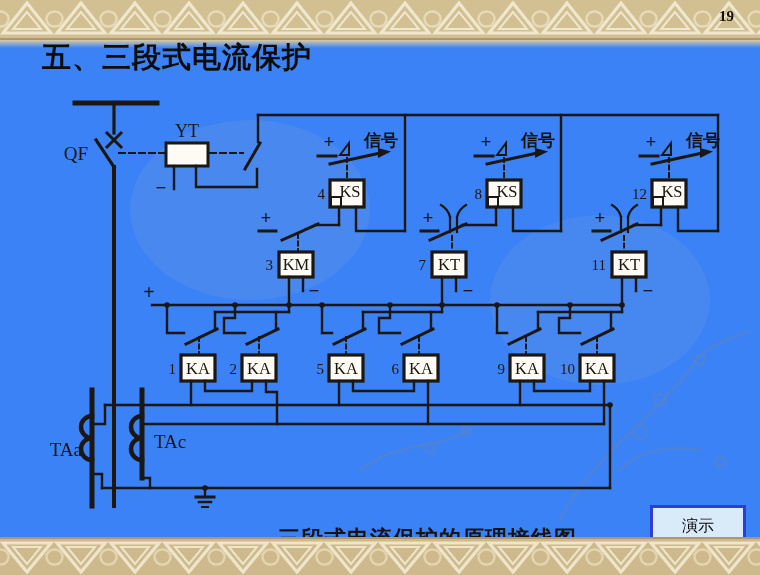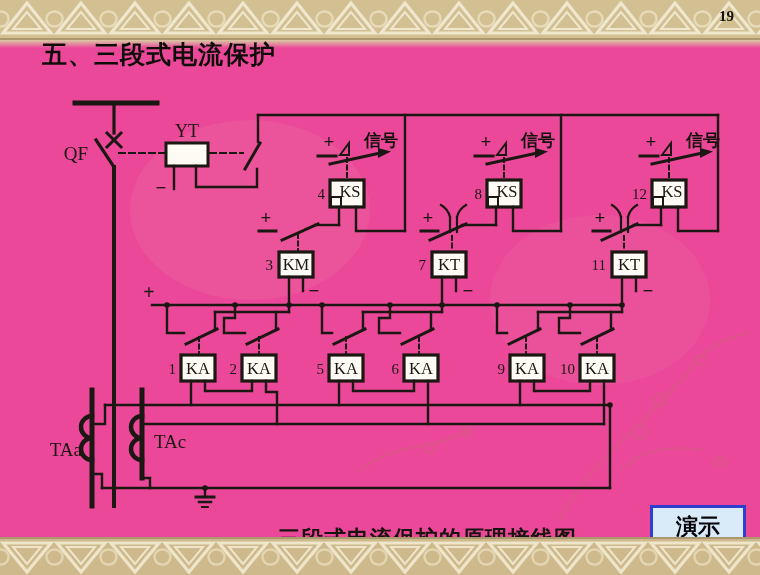--- a/index.html
+++ b/index.html
@@ -1,31 +1,31 @@
 <!DOCTYPE html>
 <html><head>
 <meta charset="utf-8">
 <style>
   html,body{margin:0;padding:0;}
   body{background:#f4edda;font-family:"Liberation Sans",sans-serif;}
-  .slide{position:relative;width:760px;height:575px;background:#ec4899;overflow:hidden;}
+  .slide{position:relative;width:760px;height:575px;background:#3b82f6;overflow:hidden;}
   .band{position:absolute;left:0;width:760px;line-height:0;}
   .band.top{top:0;height:38px;border-bottom:2px solid #ab9770;}
   .band.bottom{bottom:0;height:36px;border-top:2px solid #ab9770;}
   .band-fade{position:absolute;left:0;top:40px;width:760px;height:8px;
     background:linear-gradient(#d9caa3,rgba(217,202,163,0));}
   .page-number{position:absolute;top:8px;right:26px;
     font-family:"Liberation Serif",serif;font-weight:bold;font-size:15px;color:#14110c;}
-  .title{position:absolute;left:42px;top:38px;font-size:25px;font-weight:bold;
+  .title{position:absolute;left:42px;top:38px;font-size:29px;font-weight:bold;
     color:#0f0d09;letter-spacing:1px;font-family:"Liberation Sans",sans-serif;}
   .caption{position:absolute;left:278px;top:524px;font-size:22px;font-weight:bold;
     color:#17140f;letter-spacing:1px;}
   .demo-btn{position:absolute;left:650px;top:505px;width:90px;height:37px;
     background:#d9eaf8;border:3px solid #2e3ecf;display:flex;align-items:center;
-    justify-content:center;font-size:22px;font-weight:bold;color:#05050a;cursor:pointer;}
+    justify-content:center;font-size:16px;font-weight:normal;color:#05050a;cursor:pointer;}
   svg text{user-select:none;}
   .ser{font-family:"Liberation Serif",serif;fill:#1b1712;}
   .cjk{font-family:"Liberation Sans",sans-serif;font-weight:bold;fill:#14110c;}
 </style>
 </head>
 <body>
 
 <div class="slide">
 
   <div class="band top">

